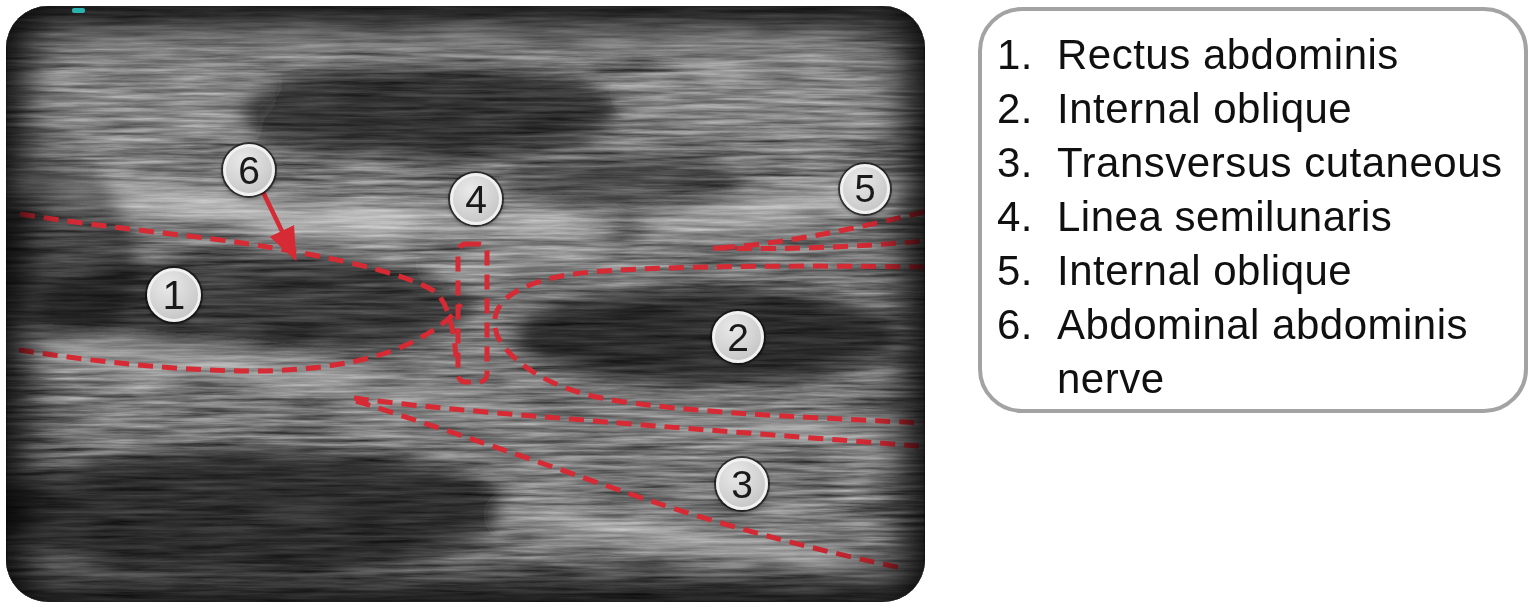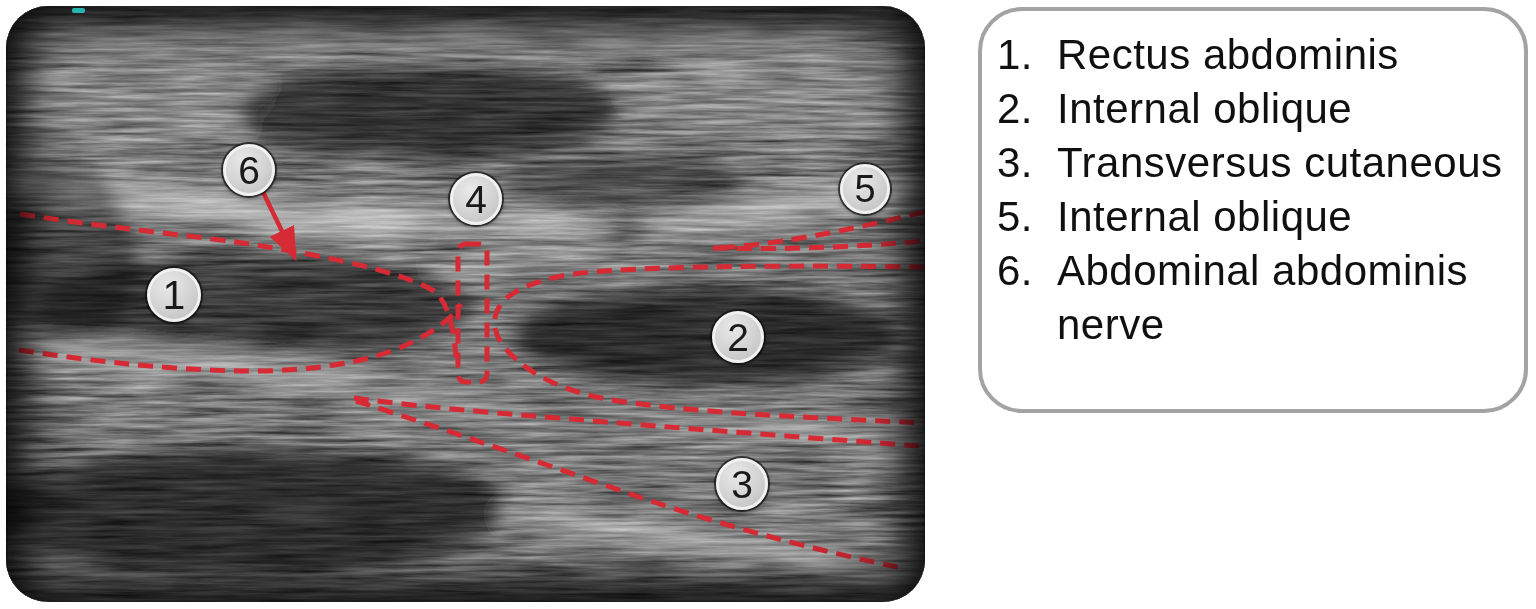--- a/index.html
+++ b/index.html
@@ -119,16 +119,17 @@
     <div class="marker" style="left: 470px; top: 193px; height: 52px; width: 52px; font-size: 39px;">4</div>
     <div class="marker" style="left: 859px; top: 183px; height: 50px; width: 50px; font-size: 38px;">5</div>
     <div class="marker" style="left: 243px; top: 164px; height: 52px; width: 52px; font-size: 39px;">6</div>
   </div>
 
 <div id="legend-box">
   <ul id="legend-list">
       <li><span class="num">1.</span><span class="lbl">Rectus abdominis</span></li>
       <li><span class="num">2.</span><span class="lbl">Internal oblique</span></li>
       <li><span class="num">3.</span><span class="lbl">Transversus cutaneous</span></li>
+      <li><span class="num">4.</span><span class="lbl">Linea semilunaris</span></li>
       <li><span class="num">5.</span><span class="lbl">Internal oblique</span></li>
       <li><span class="num">6.</span><span class="lbl">Abdominal abdominis nerve</span></li>
     </ul>
 </div>
 
 </body></html>

